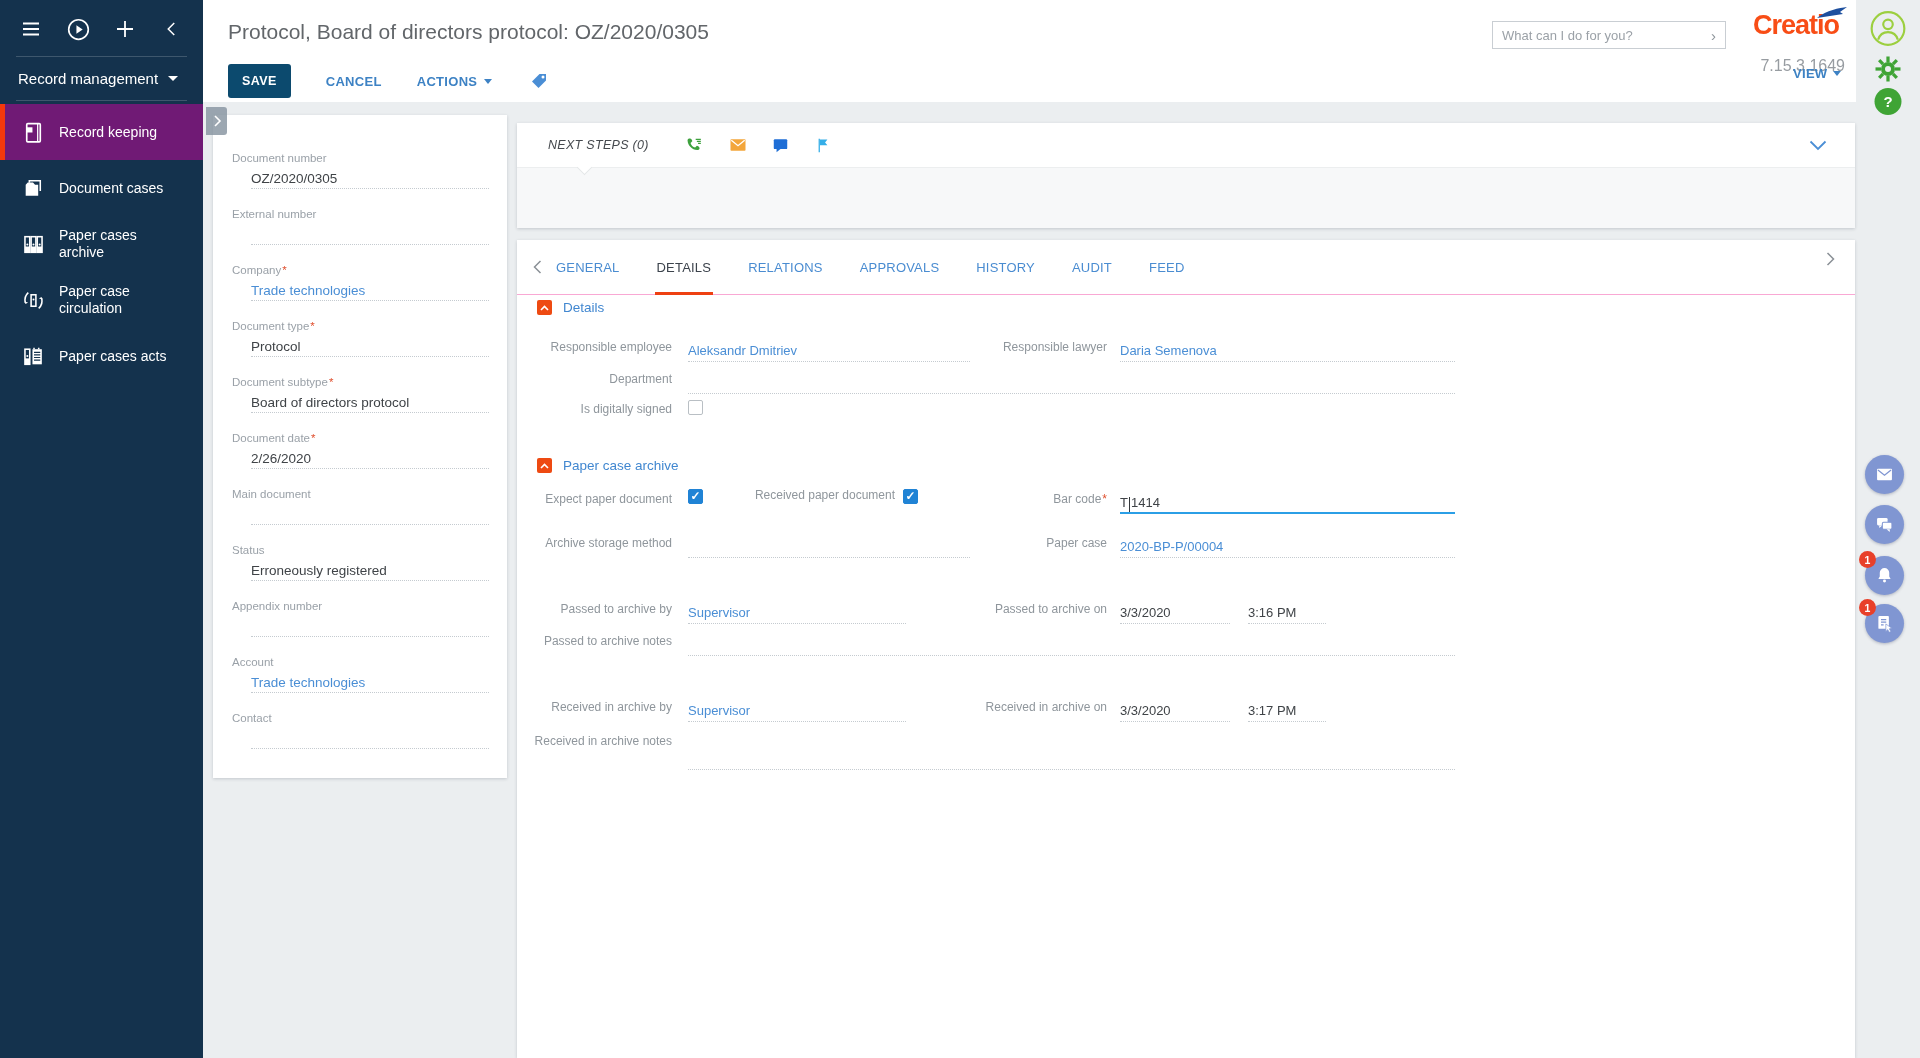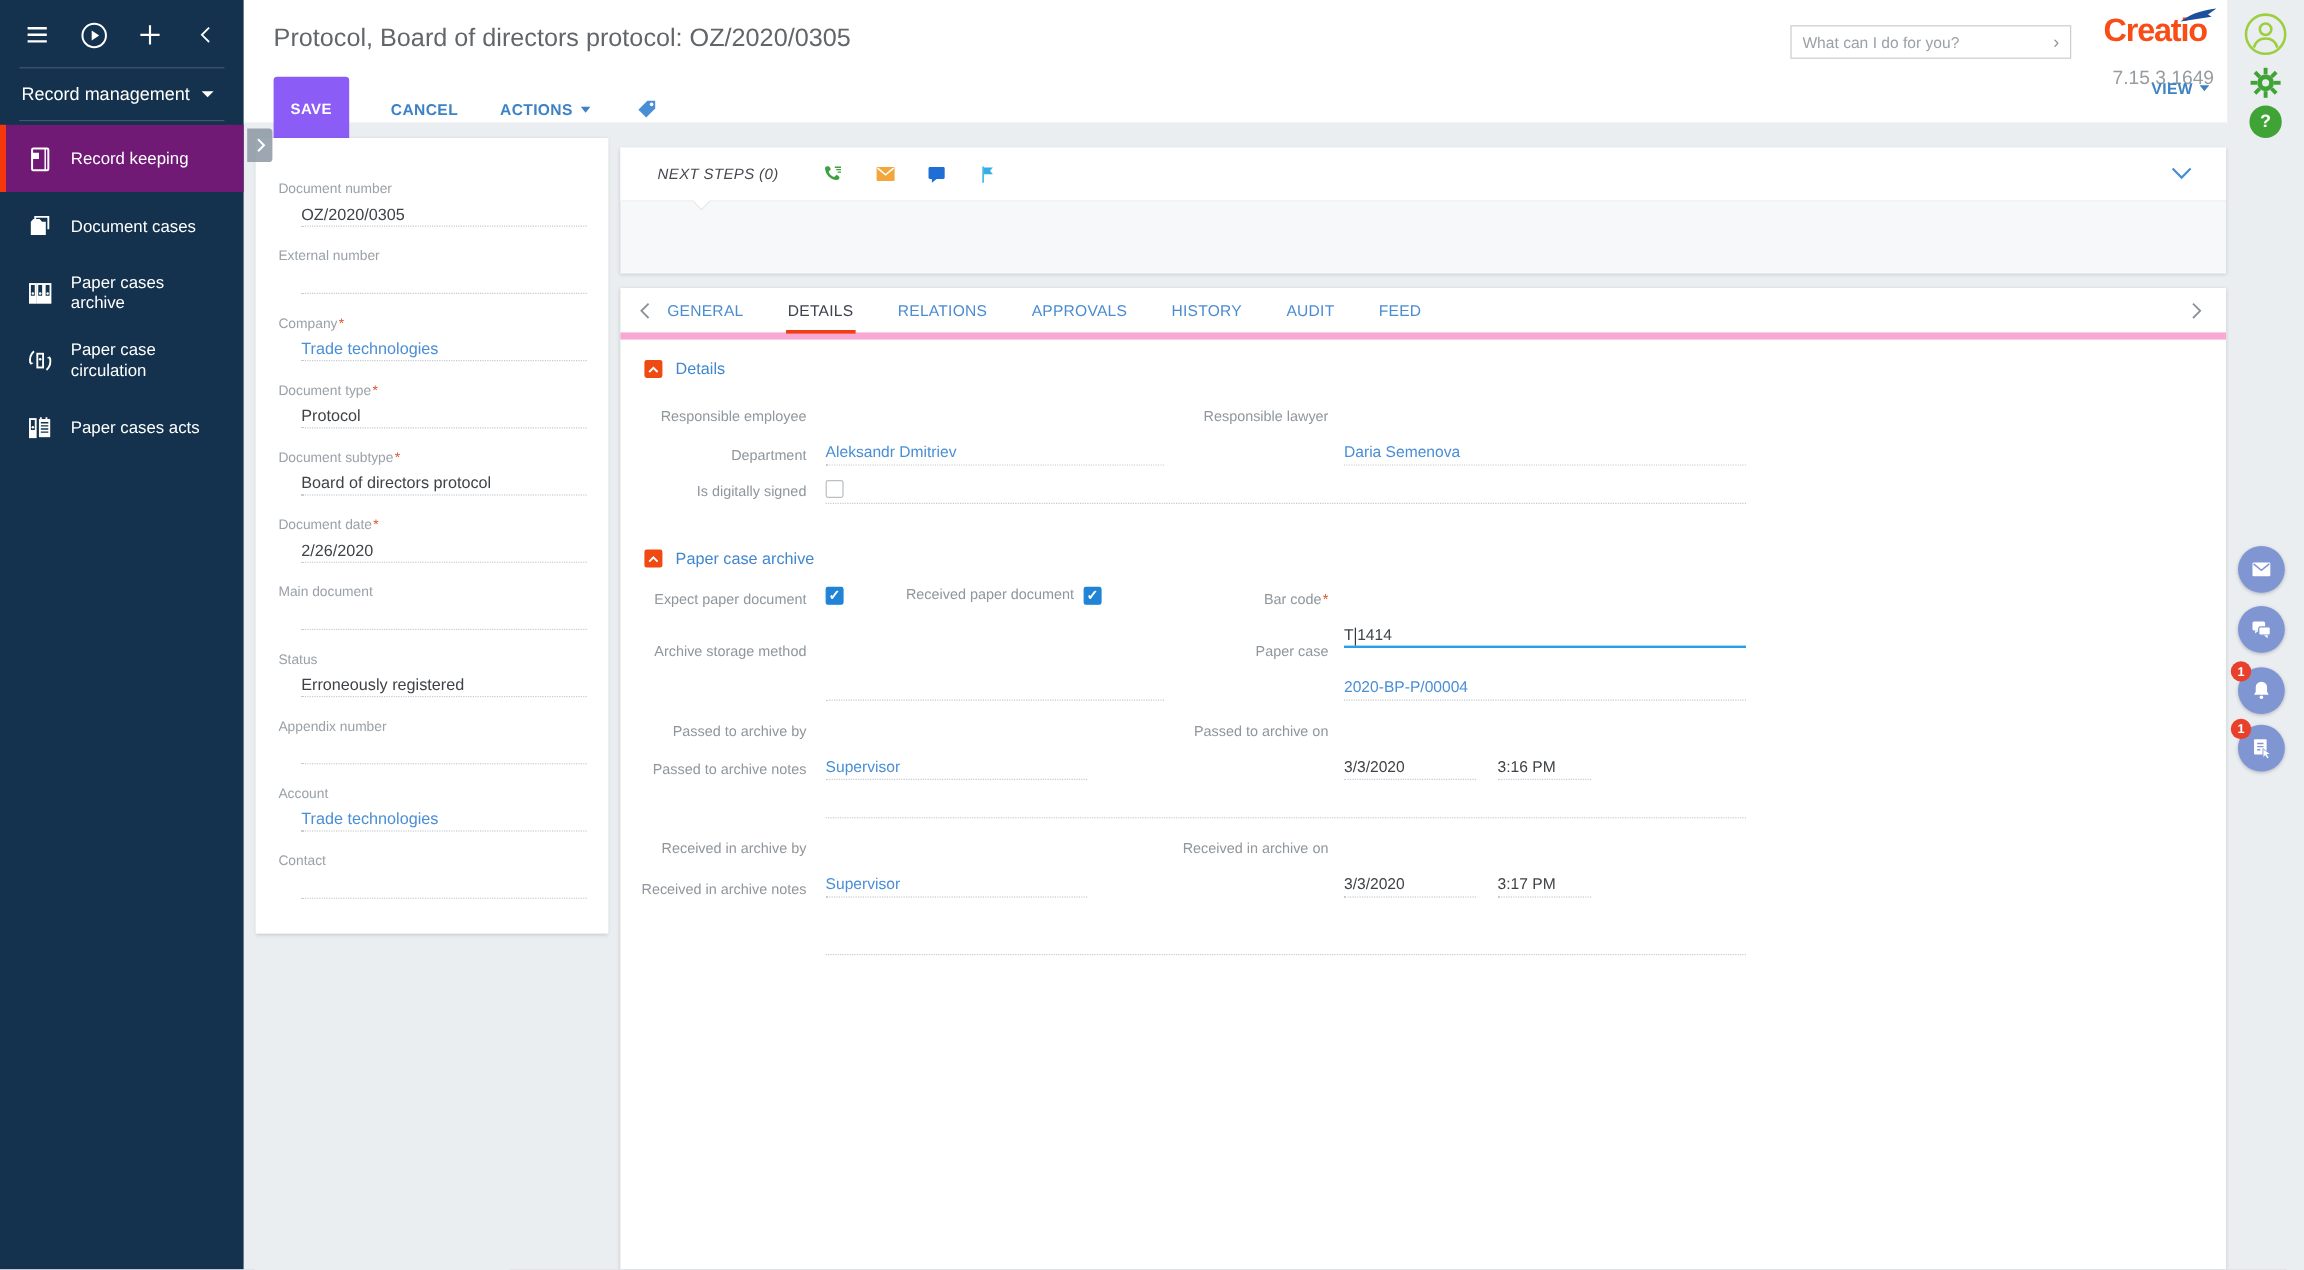--- a/index.html
+++ b/index.html
@@ -18,21 +18,21 @@
   .nav-item { position:relative; display:flex; align-items:center; height:56px; padding-left:20px; color:#fff; cursor:pointer; }
   .nav-item.active { background:#701a75; }
   .nav-item.active::before { content:""; position:absolute; left:0; top:0; width:5px; height:100%; background:#f4380b; }
   .nav-ico { width:26px; height:26px; flex:0 0 26px; display:flex; align-items:center; justify-content:center; }
   .nav-label { margin-left:13px; font-size:14px; line-height:17px; width:118px; }
 
   
   .header { position:absolute; left:203px; top:0; width:1653px; height:102px; background:#fff; }
   .page-title { position:absolute; left:25px; top:20px; font-size:21px; color:#62666a; white-space:nowrap; }
   .toolbar { position:absolute; left:25px; top:64px; display:flex; align-items:center; }
-  .btn-save { background:#8b5cf6; color:#fff; font-size:12.5px; font-weight:bold; letter-spacing:.4px; border:none; padding:20px 14px; border-radius:3px; cursor:pointer; }
+  .btn-save { background:#0c4a6e; color:#fff; font-size:12.5px; font-weight:bold; letter-spacing:.4px; border:none; padding:10px 14px; border-radius:3px; cursor:pointer; }
   .btn-link { background:none; border:none; color:#3d82c4; font-size:13px; font-weight:bold; letter-spacing:.3px; margin-left:35px; cursor:pointer; display:flex; align-items:center; gap:7px; }
   .caret-down-b { width:0; height:0; border-left:4.5px solid transparent; border-right:4.5px solid transparent; border-top:5px solid #3d82c4; }
   .tag-btn { margin-left:38px; background:none; border:none; cursor:pointer; display:flex; }
   .search-box { position:absolute; left:1289px; top:21px; width:234px; height:28px; border:1px solid #c9ced3; background:#fff; display:flex; align-items:center; padding:0 9px; }
   .search-box input { flex:1; border:none; outline:none; font-size:13px; color:#6a7075; font-family:inherit; background:transparent; }
   .search-box input::placeholder { color:#9ba1a7; }
   .search-go { color:#8d949a; font-size:15px; cursor:pointer; padding-left:6px; }
   .logo { position:absolute; left:1542px; top:10px; width:102px; text-align:center; cursor:default; }
   .logo-word { font-size:27px; font-weight:bold; color:#f84d16; letter-spacing:-1px; line-height:30px; }
   .logo-swoosh { position:absolute; right:-2px; top:-4px; }
@@ -62,38 +62,38 @@
   .ns-card { position:absolute; left:517px; top:123px; width:1338px; height:105px; background:#f7f8f9; box-shadow:0 1px 3px rgba(60,70,80,.22); }
   .ns-bar { position:relative; height:45px; background:#fff; border-bottom:1px solid #eceeef; display:flex; align-items:center; }
   .ns-title { margin-left:31px; font-size:12.5px; color:#45494e; letter-spacing:.3px;font-style:italic; }
   .ns-notch { position:absolute; left:62px; bottom:-6px; width:11px; height:11px; background:#fff; border-right:1px solid #e4e7e9; border-bottom:1px solid #e4e7e9; transform:rotate(45deg); }
   .ns-icons { display:flex; align-items:center; gap:23px; margin-left:36px; }
   .ns-ico { width:20px; height:20px; display:flex; align-items:center; justify-content:center; cursor:pointer; }
   .ns-expand { position:absolute; right:28px; top:14px; cursor:pointer; }
 
   
   .main-card { position:absolute; left:517px; top:240px; width:1338px; height:818px; background:#fff; box-shadow:0 1px 3px rgba(60,70,80,.22); }
-  .tabs-row { position:relative; height:43px; border-bottom:6px solid #f9a8d4; display:flex; align-items:center; }
+  .tabs-row { position:relative; height:55px; border-bottom:1px solid #f9a8d4; display:flex; align-items:center; }
   .tab-chevron { color:#8a9096; padding:0 12px 0 16px; cursor:pointer; display:flex; }
   .tabs { display:flex; align-items:stretch; height:100%; }
   .tab { position:relative; display:flex; align-items:center; margin-right:33px; font-size:13px; letter-spacing:.2px; color:#4a8cd1; cursor:pointer; padding:0 2px; }
   .tab.active { color:#3c434c; }
   .tab.active::after { content:""; position:absolute; left:0; right:0; bottom:-1px; height:3px; background:#ee4012; }
   .tab-chevron-r { position:absolute; right:20px; top:12px; color:#8a9096; cursor:pointer; }
 
   .sect-head { position:absolute; display:flex; align-items:center; gap:11px; cursor:pointer; }
   .sect-toggle { width:15px; height:15px; border-radius:2px; background:#ee4a12; display:flex; align-items:center; justify-content:center; }
   .sect-title { font-size:13.5px; color:#4187d0; }
 
   .frow { position:absolute; height:26px; }
   .flabel { position:absolute; top:4px; font-size:12px; color:#8f969c; text-align:right; line-height:15px; }
   .fl-1 { left:8px; width:147px; }
   .fl-2 { left:400px; width:190px; }
   .fl-2b { left:230px; width:148px; top:-5px; }
-  .fctrl { position:absolute; top:0; height:26px; font-size:13px; color:#3f4347; border-bottom:1px dotted #c5cbd0; display:flex; align-items:flex-end; padding-bottom:3px;margin-top:26px; }
+  .fctrl { position:absolute; top:0; height:26px; font-size:13px; color:#3f4347; border-bottom:1px dotted #c5cbd0; display:flex; align-items:flex-end; padding-bottom:3px; }
   .fc-1 { left:171px; width:282px; }
   .fc-2 { left:603px; width:335px; }
   .fc-full { left:171px; width:767px; }
   .fc-date { left:603px; width:110px; }
   .fc-time { left:731px; width:78px; }
   .fctrl.link { color:#4a8ed5; cursor:pointer; }
   .fctrl.focused { border-bottom:2px solid #2b9fe6; padding-bottom:2px; }
   .caret-i { display:inline-block; width:1px; height:15px; background:#33373a; margin:0 1px -2px 1px; }
 
   .cbox { position:absolute; width:15px; height:15px; border:1.5px solid #b9bfc4; border-radius:2px; background:#fff; cursor:pointer; }

